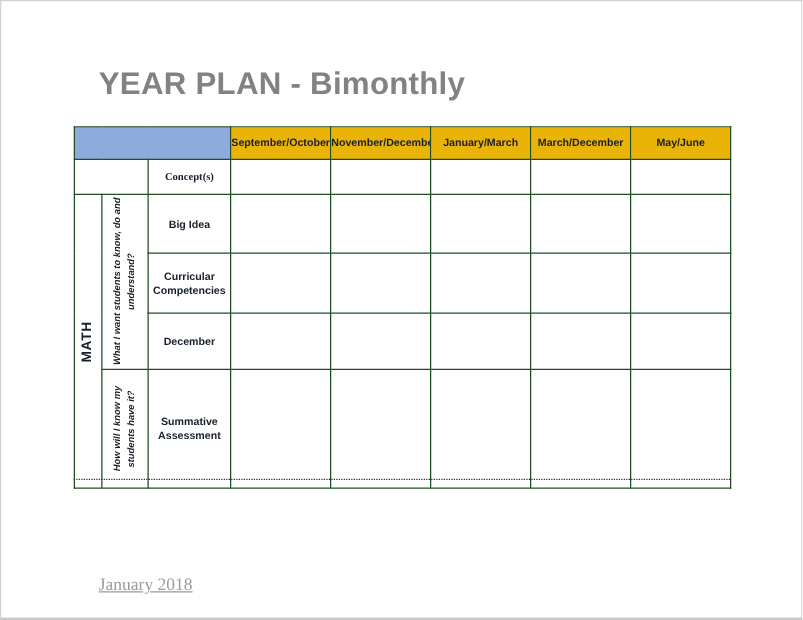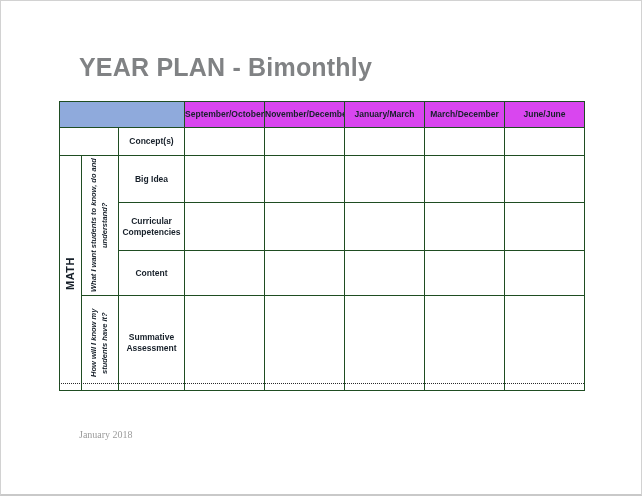--- a/index.html
+++ b/index.html
@@ -73,21 +73,21 @@
   .col-quest  { width: 37px; }
   .col-row    { width: 66px; }
   .col-term   { width: 80px; }
 
   
   .hdr-blank {
     background: #8FAADC;
     height: 26px;
   }
   th.term-head {
-    background: #d946ef;
+    background: #eab308;
     height: 26px;
     font-size: 8.5px;
     font-weight: bold;
     color: #101820;
     padding: 0 1px;
     overflow: hidden;
   }
 
   
   td.entry { background: #ffffff; }
@@ -134,25 +134,26 @@
     left: 58px;
     top: 382px;
     width: 525px;
     border-top: 1.5px dotted #2b2b2b;
   }
 
   
   #footer-date {
     position: absolute;
     left: 78px;
-    top: 428px;
+    top: 460px;
     font-family: "Liberation Serif", serif;
-    font-size: 10px;
+    font-size: 14px;
     color: #9b9b9b;
     white-space: nowrap;
+    text-decoration: underline;
   }
 </style>
 </head>
 <body>
 
 <div id="page">
 
   <div id="doc-title">YEAR PLAN - Bimonthly</div>
 
 
@@ -168,27 +169,27 @@
         <col class="col-term">
     </colgroup>
 
     <thead>
       <tr>
         <td class="hdr-blank" colspan="3"></td>
         <th class="term-head">September/October</th>
         <th class="term-head">November/December</th>
         <th class="term-head">January/March</th>
         <th class="term-head">March/December</th>
-        <th class="term-head">June/June</th>
+        <th class="term-head">May/June</th>
       </tr>
     </thead>
 
     <tbody>
 
-      <tr style="height:28px;">
+      <tr style="height:28px;font-family:Liberation Serif, serif;">
         <td class="row-label" colspan="2"></td>
         <td class="row-label">Concept(s)</td>
         <td class="entry"></td>
         <td class="entry"></td>
         <td class="entry"></td>
         <td class="entry"></td>
         <td class="entry"></td>
       </tr>
 
       <tr class="band-sep" style="height:47px;">
@@ -213,21 +214,21 @@
       <tr class="band-sep" style="height:48px;">
         <td class="row-label">Curricular Competencies</td>
         <td class="entry"></td>
         <td class="entry"></td>
         <td class="entry"></td>
         <td class="entry"></td>
         <td class="entry"></td>
       </tr>
 
       <tr class="band-sep" style="height:45px;">
-        <td class="row-label">Content</td>
+        <td class="row-label">December</td>
         <td class="entry"></td>
         <td class="entry"></td>
         <td class="entry"></td>
         <td class="entry"></td>
         <td class="entry"></td>
       </tr>
 
       <tr class="band-sep" style="height:95px;">
         <td class="vert">
           <span class="vert-inner">

